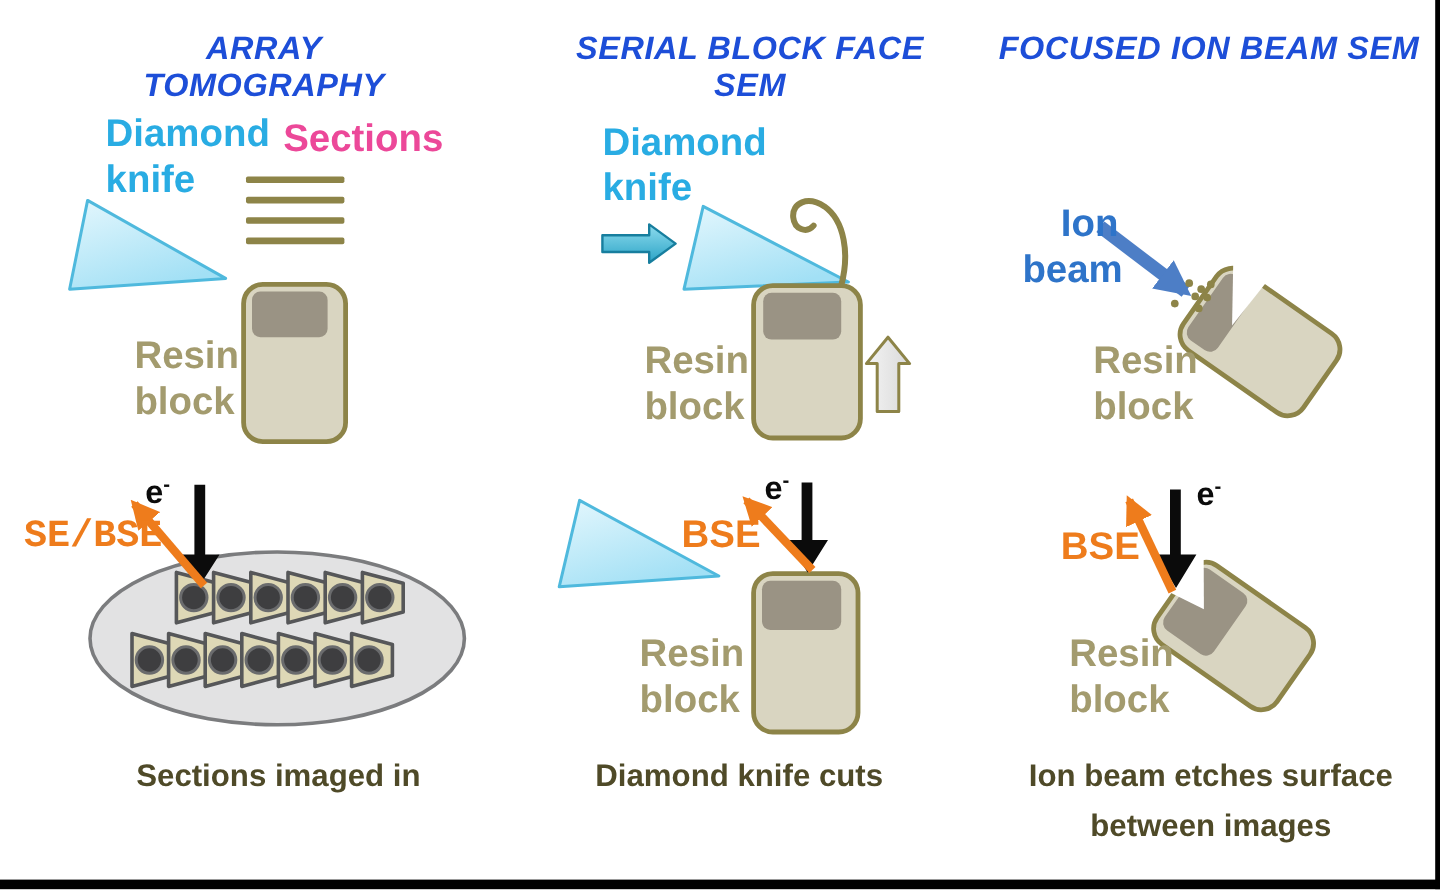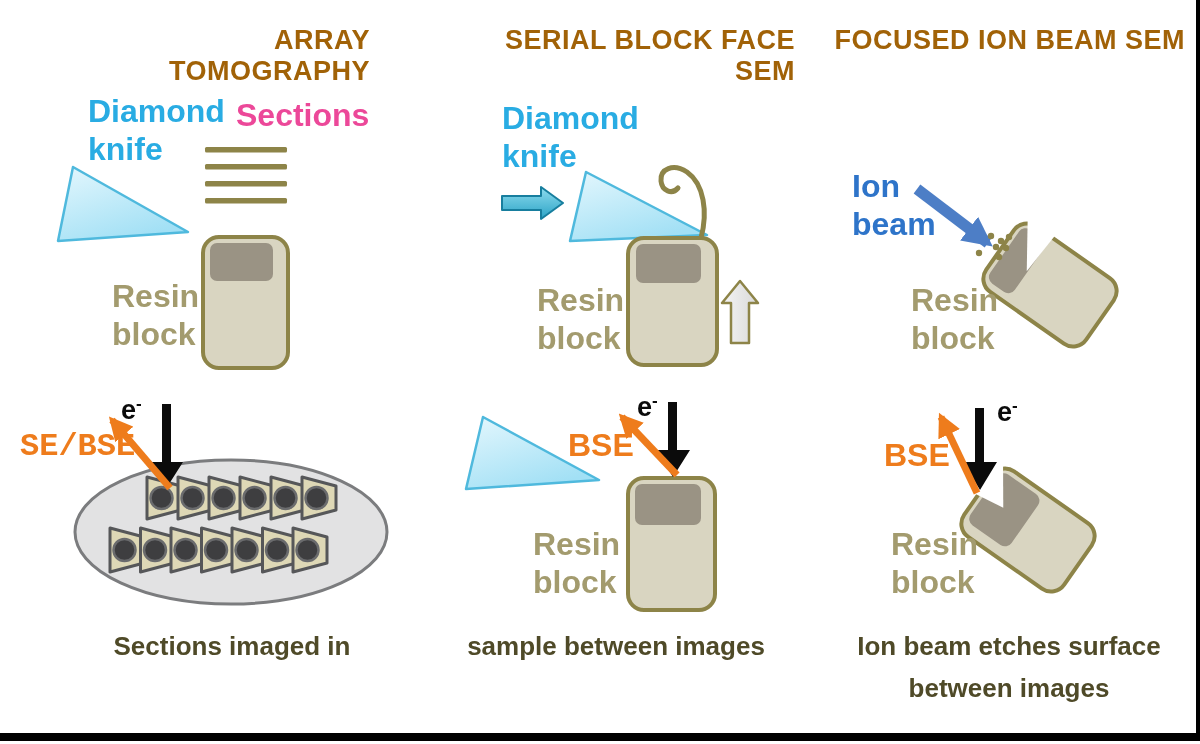--- a/index.html
+++ b/index.html
@@ -1,26 +1,26 @@
 <!DOCTYPE html>
 <html><head>
 <meta charset="utf-8">
 <style>
   html,body{margin:0;padding:0;background:#fff;}
   .stage{position:relative;width:1200px;height:744px;background:#ffffff;overflow:hidden;
          font-family:"Liberation Sans",sans-serif;}
   .gfx{position:absolute;left:0;top:0;}
   .t{position:absolute;font-weight:700;}
-  .title{font-size:27px;letter-spacing:.5px;text-align:right;color:#a16207;}
+  .title{font-size:27px;letter-spacing:.5px;text-align:center;color:#1d4ed8;font-style:italic;}
   .lbl{font-size:32px;line-height:38px;}
   .cyan{color:#29ace3;}
   .dark{color:#ec4899;}
   .olive{color:#a39b6e;}
   .orange{color:#ee7c1c;}
-  .blue{color:#2e74c9;}
+  .blue{color:#2e74c9;text-align:right;}
   .ek{font-size:27px;color:#0b0b0b;}
   .ek sup{font-size:17px;font-weight:700;}
   .caption{font-size:26px;line-height:42px;text-align:center;color:#4f4a28;}
   .caption span{display:block;}
   .bar-bottom{position:absolute;left:0;top:733px;width:1200px;height:8px;background:#000;}
   .bar-right{position:absolute;left:1196px;top:0;width:4px;height:741px;background:#000;}
 </style>
 </head>
 <body>
 
@@ -167,21 +167,21 @@
   <div class="t ek" style="left:997px;top:396px;"><span>e</span><sup>-</sup></div>
 
   <div class="t lbl orange" style="left:20px;top:428px;font-family:Liberation Mono, monospace;">SE/BSE</div>
   <div class="t lbl orange" style="left:568px;top:426px;">BSE</div>
   <div class="t lbl orange" style="left:884px;top:436px;">BSE</div>
 
   <div class="t caption" style="left:82px;top:625px;width:300px;">
     <span>Sections imaged in</span>
   </div>
   <div class="t caption" style="left:446px;top:625px;width:340px;">
-    <span>sample between images</span>
+    <span>Diamond knife cuts</span>
   </div>
   <div class="t caption" style="left:829px;top:625px;width:360px;">
     <span>Ion beam etches surface</span>
     <span>between images</span>
   </div>
 
   <div class="bar-bottom"></div>
   <div class="bar-right"></div>
 </div>
 

